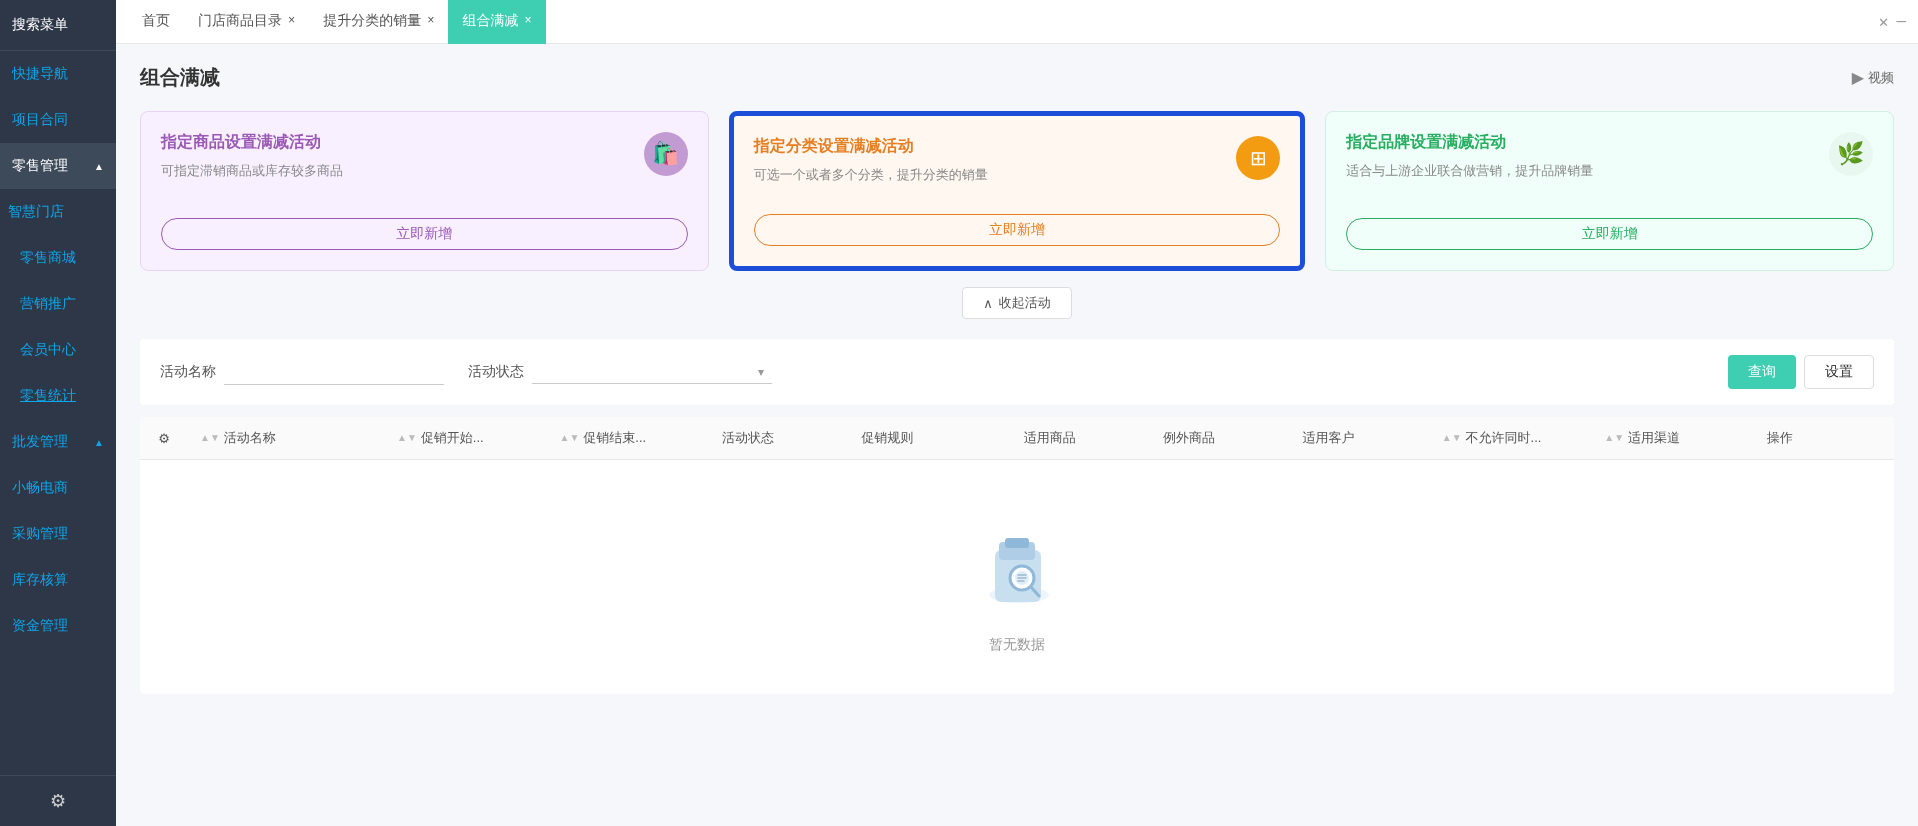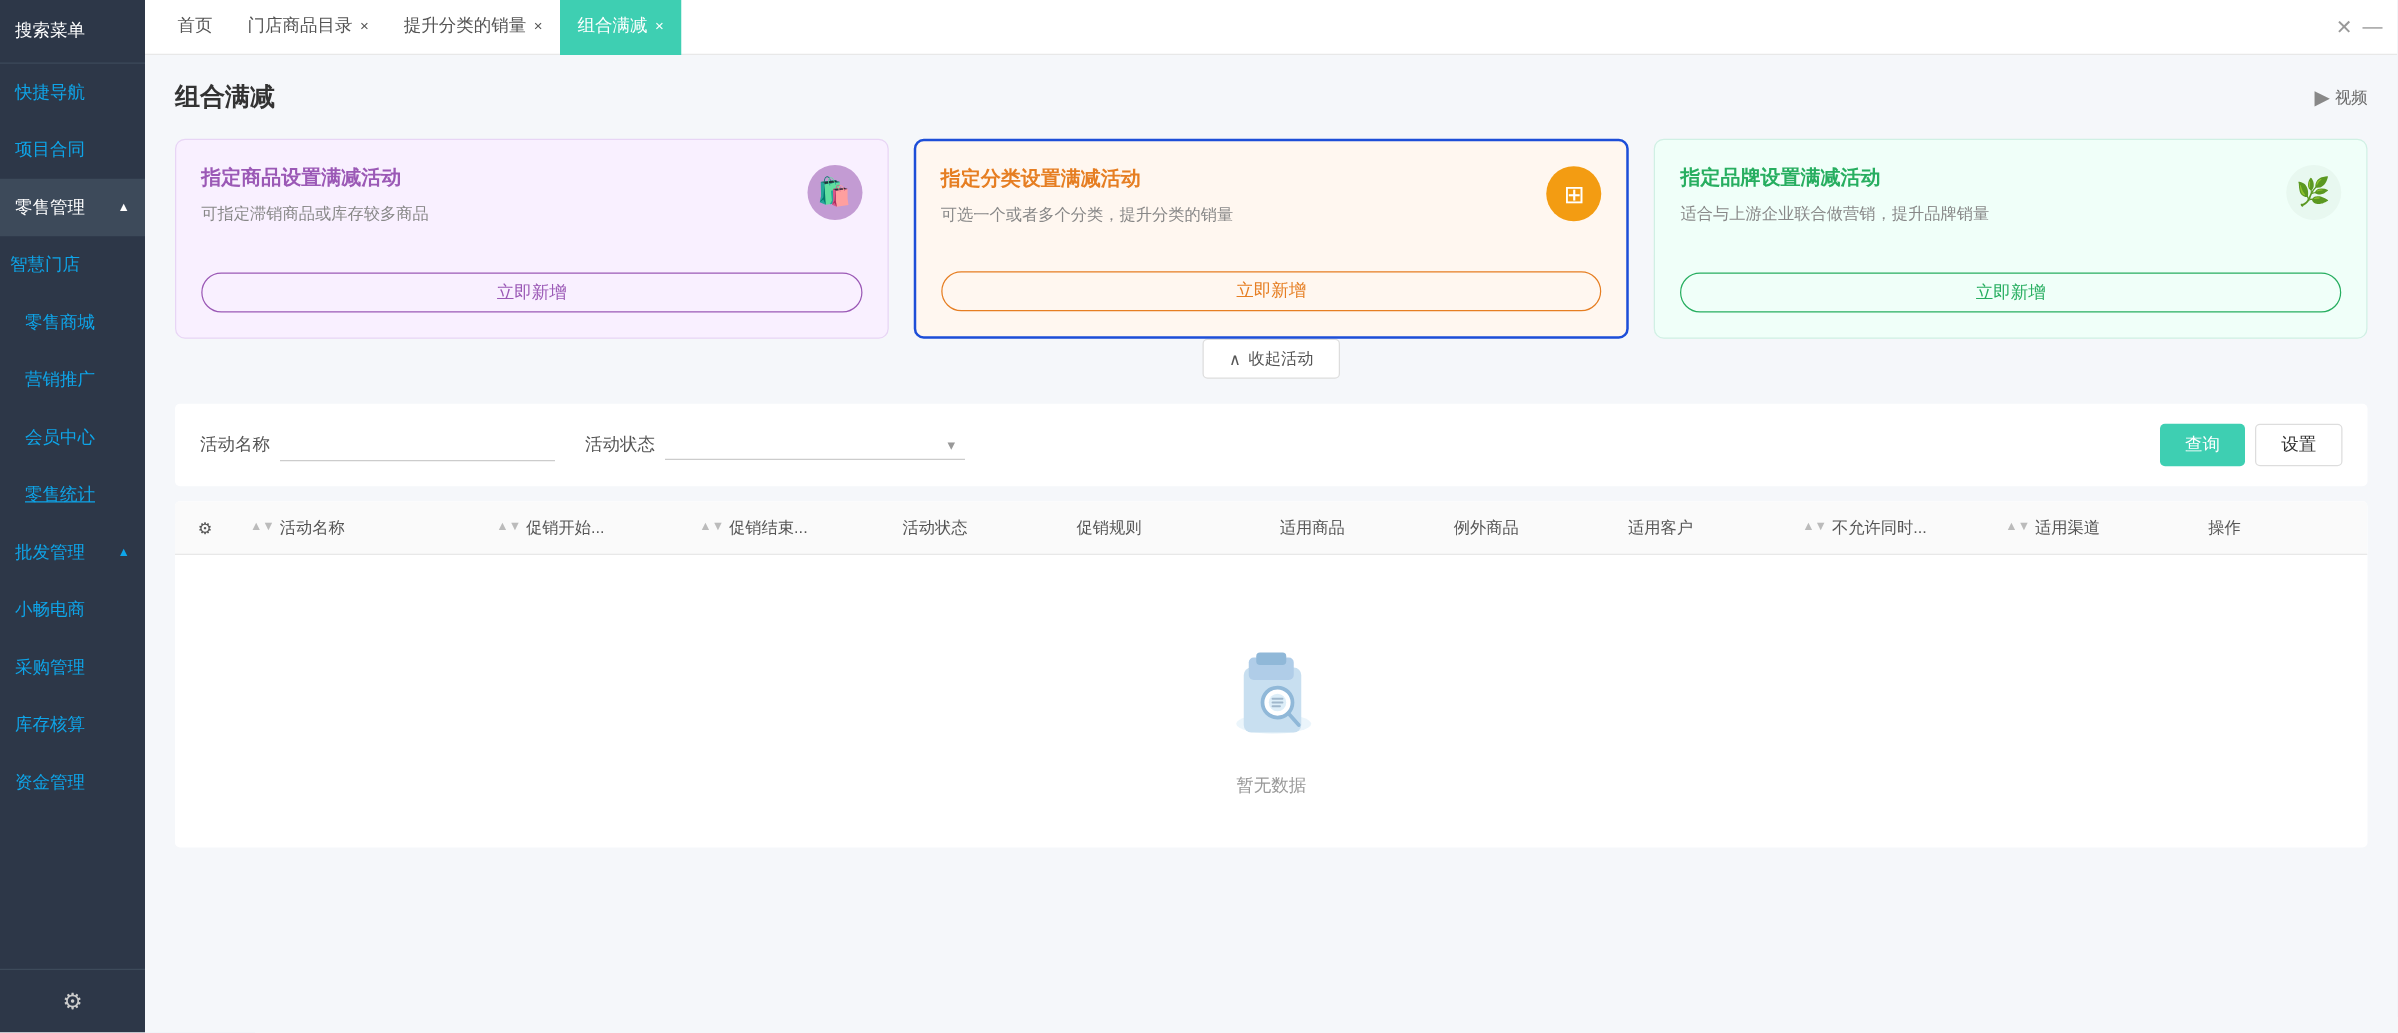--- a/index.html
+++ b/index.html
@@ -53,20 +53,21 @@
 
     
     .tab-bar {
       background: #fff;
       display: flex;
       align-items: center;
       border-bottom: 1px solid #e8e8e8;
       padding: 0 12px;
       height: 44px;
       flex-shrink: 0;
+      font-family: Liberation Mono, monospace;
     }
     .tab {
       padding: 0 14px;
       height: 44px;
       display: flex;
       align-items: center;
       cursor: pointer;
       font-size: 14px;
       color: #555;
       border-bottom: 2px solid transparent;
@@ -117,33 +118,34 @@
       color: #666;
       font-size: 13px;
       cursor: pointer;
     }
     .play-icon { font-size: 16px; color: #888; }
 
     
     .activity-cards {
       display: flex;
       gap: 20px;
+      margin-bottom: 16px;
     }
     .activity-card {
       flex: 1;
       border-radius: 8px;
       padding: 20px;
       position: relative;
       overflow: hidden;
       min-height: 160px;
       display: flex;
       flex-direction: column;
     }
     .card-purple { background: #f9f0ff; border: 1px solid #e8d5f5; }
-    .card-orange { background: #fff7f0; border: 2px solid #1d4ed8; }
+    .card-orange { background: #fff7f0; border: 5px solid #1d4ed8; }
     .card-green { background: #f0fff9; border: 1px solid #d0f0e4; }
     .card-title {
       font-size: 16px;
       font-weight: 600;
       margin-bottom: 8px;
     }
     .card-purple .card-title { color: #9b59b6; }
     .card-orange .card-title { color: #e67e22; }
     .card-green .card-title { color: #27ae60; }
     .card-desc {

